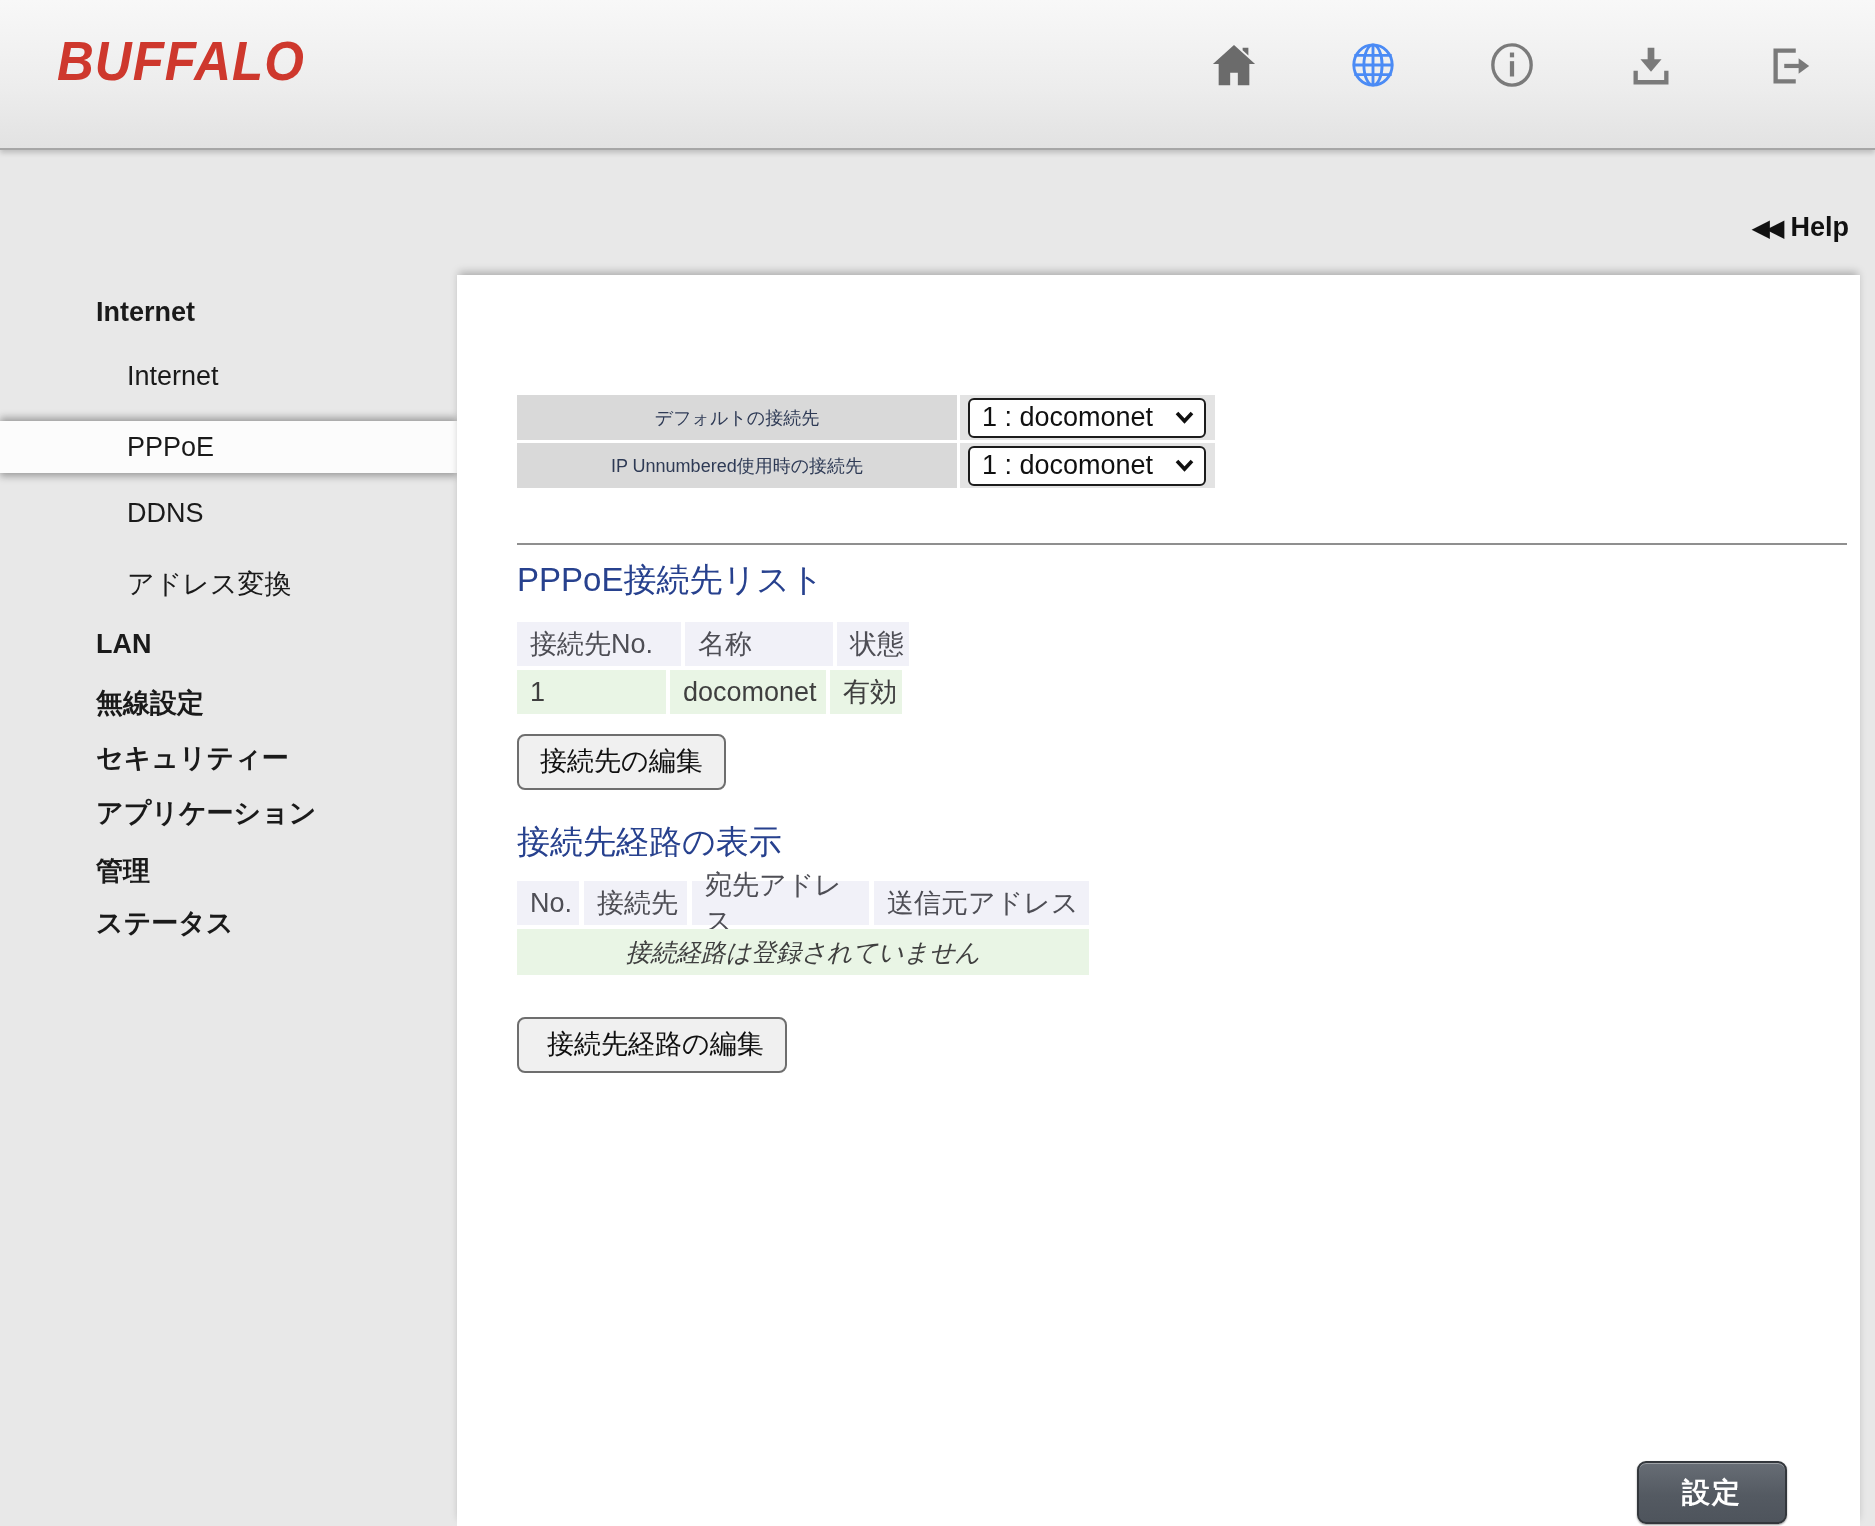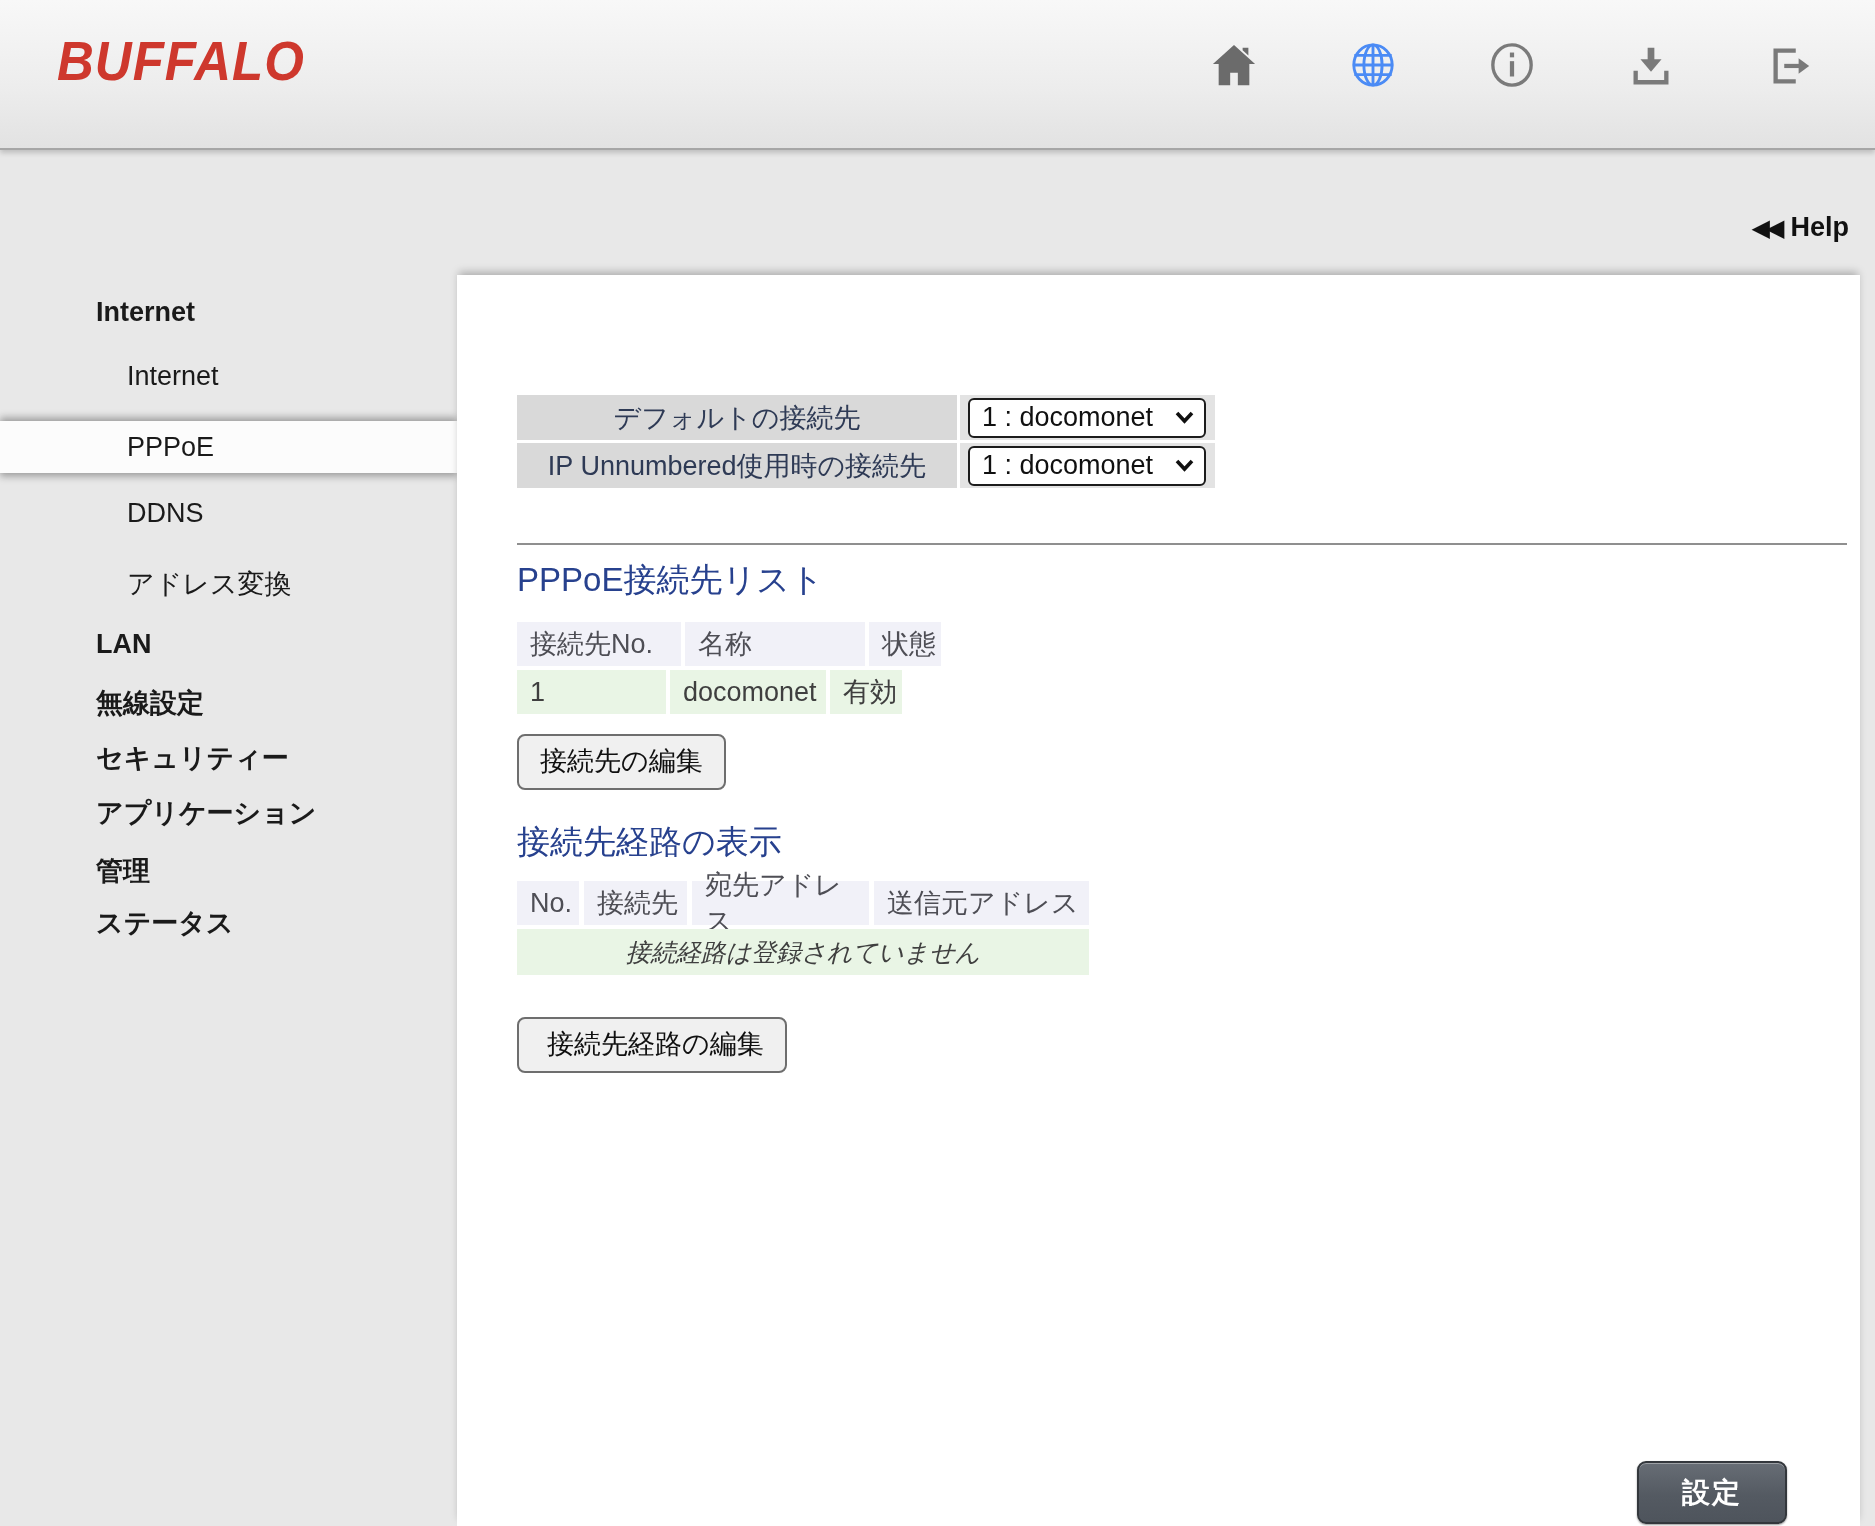--- a/index.html
+++ b/index.html
@@ -65,21 +65,21 @@
     box-shadow:0 -5px 8px -2px rgba(0,0,0,0.25);
     z-index:3;
   }
 
   
   .cfg-table { position:absolute; left:60px; top:120px; }
   .cfg-row { display:flex; margin-bottom:3px; }
   .cfg-label {
     width:440px; height:45px; background:#d9d9d9;
     display:flex; align-items:center; justify-content:center;
-    font-size:27px; color:#2e3a55;
+    font-size:18px; color:#2e3a55;
   }
   .cfg-value {
     width:255px; height:45px; background:#e3e3e3; margin-left:3px;
     display:flex; align-items:center;
   }
   .select-box {
     margin-left:8px; width:238px; height:40px;
     background:#ffffff; border:2px solid #1c1c1c; border-radius:6px;
     display:flex; align-items:center; justify-content:space-between;
     padding:0 10px 0 12px; font-size:27px; color:#101010; cursor:pointer;
@@ -224,21 +224,21 @@
     </div>
   </div>
 
   <div class="content-hr"></div>
 
   <div class="section-title" id="title-pppoe">PPPoE接続先リスト</div>
 
   <div class="grid-table" id="pppoe-table">
     <div class="grid-row">
       <div class="cell head" style="width:164px">接続先No.</div>
-      <div class="cell head gap" style="width:180px">名称</div>
+      <div class="cell head gap" style="width:148px">名称</div>
       <div class="cell head gap" style="width:72px">状態</div>
     </div>
     <div class="grid-row">
       <div class="cell data" style="width:149px">1</div>
       <div class="cell data gap" style="width:156px">docomonet</div>
       <div class="cell data gap" style="width:72px">有効</div>
     </div>
   </div>
 
   <button class="edit-btn" id="btn-edit-dest">接続先の編集</button>

